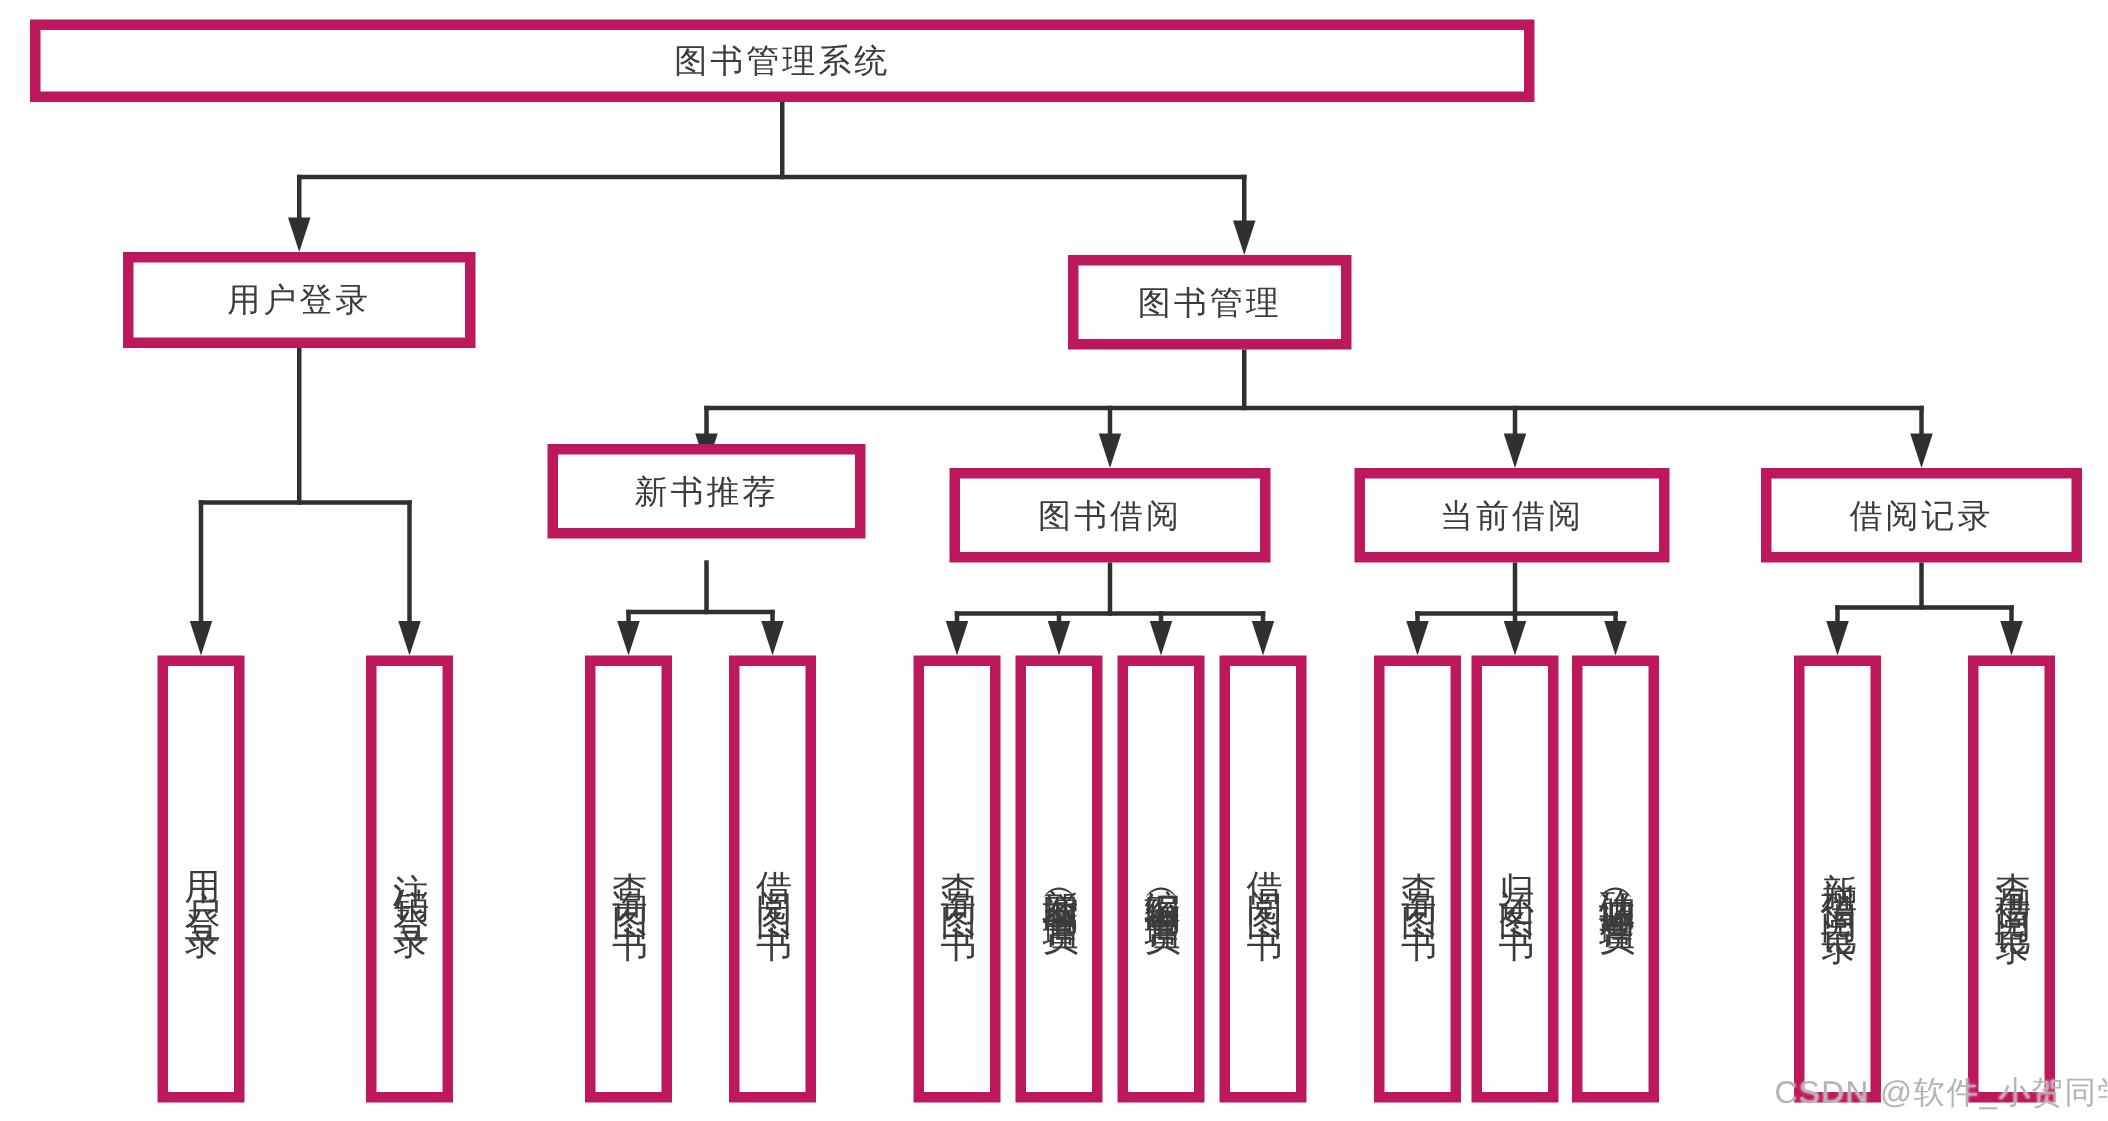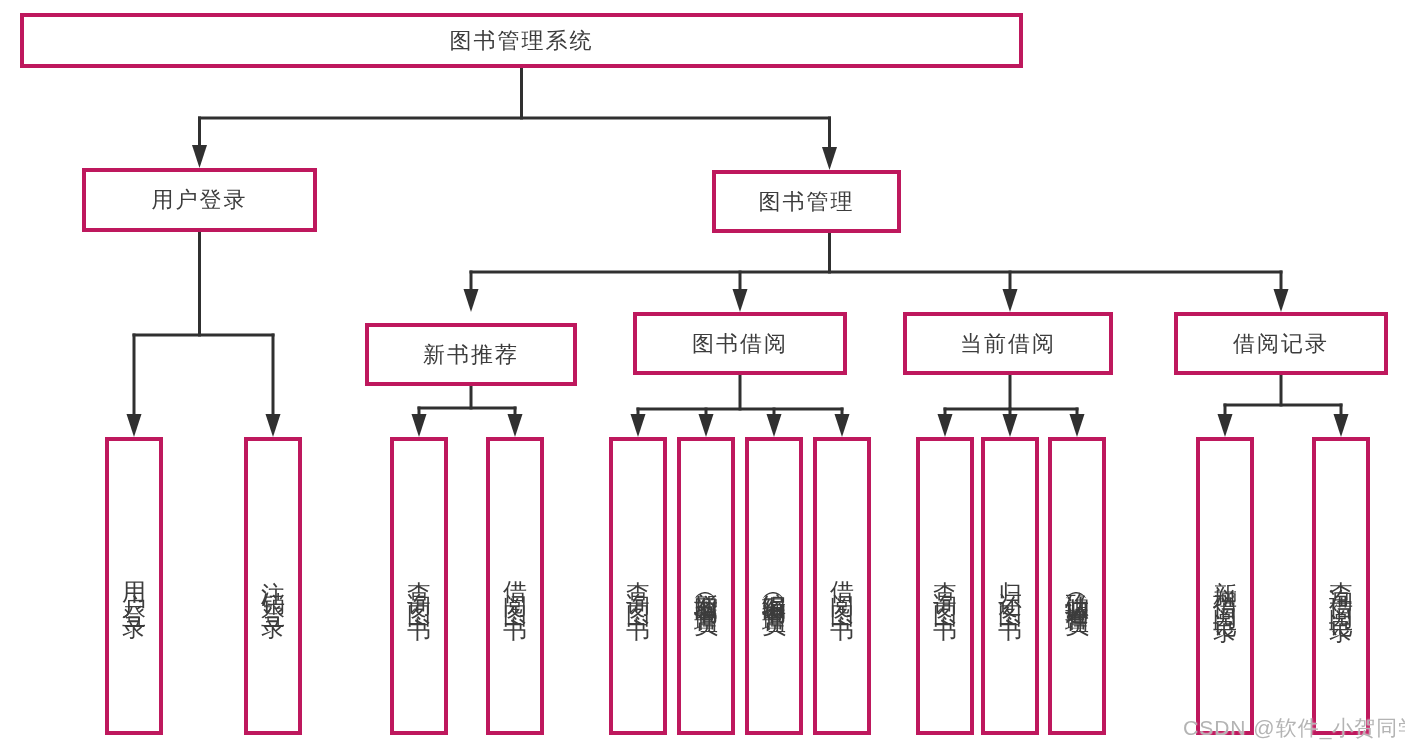--- a/index.html
+++ b/index.html
@@ -7,21 +7,21 @@
     position:relative;
     width:1405px;height:747px;
     background:#ffffff;
     font-family:"Liberation Sans",sans-serif;
     overflow:hidden;
   }
   #connectors{position:absolute;left:0;top:0;pointer-events:none;}
   .box{
     position:absolute;
     background:#ffffff;
-    border:4px solid #be185d;
+    border:7px solid #be185d;
     box-sizing:border-box;
     display:flex;
     align-items:center;
     justify-content:center;
     color:#3c3c3c;
   }
   .h-box span{
     font-size:22px;
     letter-spacing:2px;
     white-space:nowrap;
@@ -34,21 +34,21 @@
     line-height:1;
     white-space:nowrap;
   }
   .sp-wide span{letter-spacing:12px;}
   .sp-med  span{letter-spacing:8px;}
   .sp-tight span{letter-spacing:3px;}
   
   .n-root{left:20px;top:13px;width:1003px;height:55px;}
   .n-l1a{left:82px;top:168px;width:235px;height:64px;}
   .n-l1b{left:712px;top:170px;width:189px;height:63px;}
-  .n-l2a{left:365px;top:323px;width:212px;height:63px;}
+  .n-l2a{left:365px;top:296px;width:212px;height:63px;}
   .n-l2b{left:633px;top:312px;width:214px;height:63px;align-items:center;}
   .n-l2c{left:903px;top:312px;width:210px;height:63px;}
   .n-l2d{left:1174px;top:312px;width:214px;height:63px;}
   
   .leaf{top:437px;width:58px;height:298px;}
   .lfA1{left:105px;}  .lfA2{left:244px;}
   .lfB1{left:390px;}  .lfB2{left:486px;}
   .lfC1{left:609px;}  .lfC2{left:677px;} .lfC3{left:745px;} .lfC4{left:813px;}
   .lfD1{left:916px;}  .lfD2{left:981px;} .lfD3{left:1048px;}
   .lfE1{left:1196px;} .lfE2{left:1312px;}

